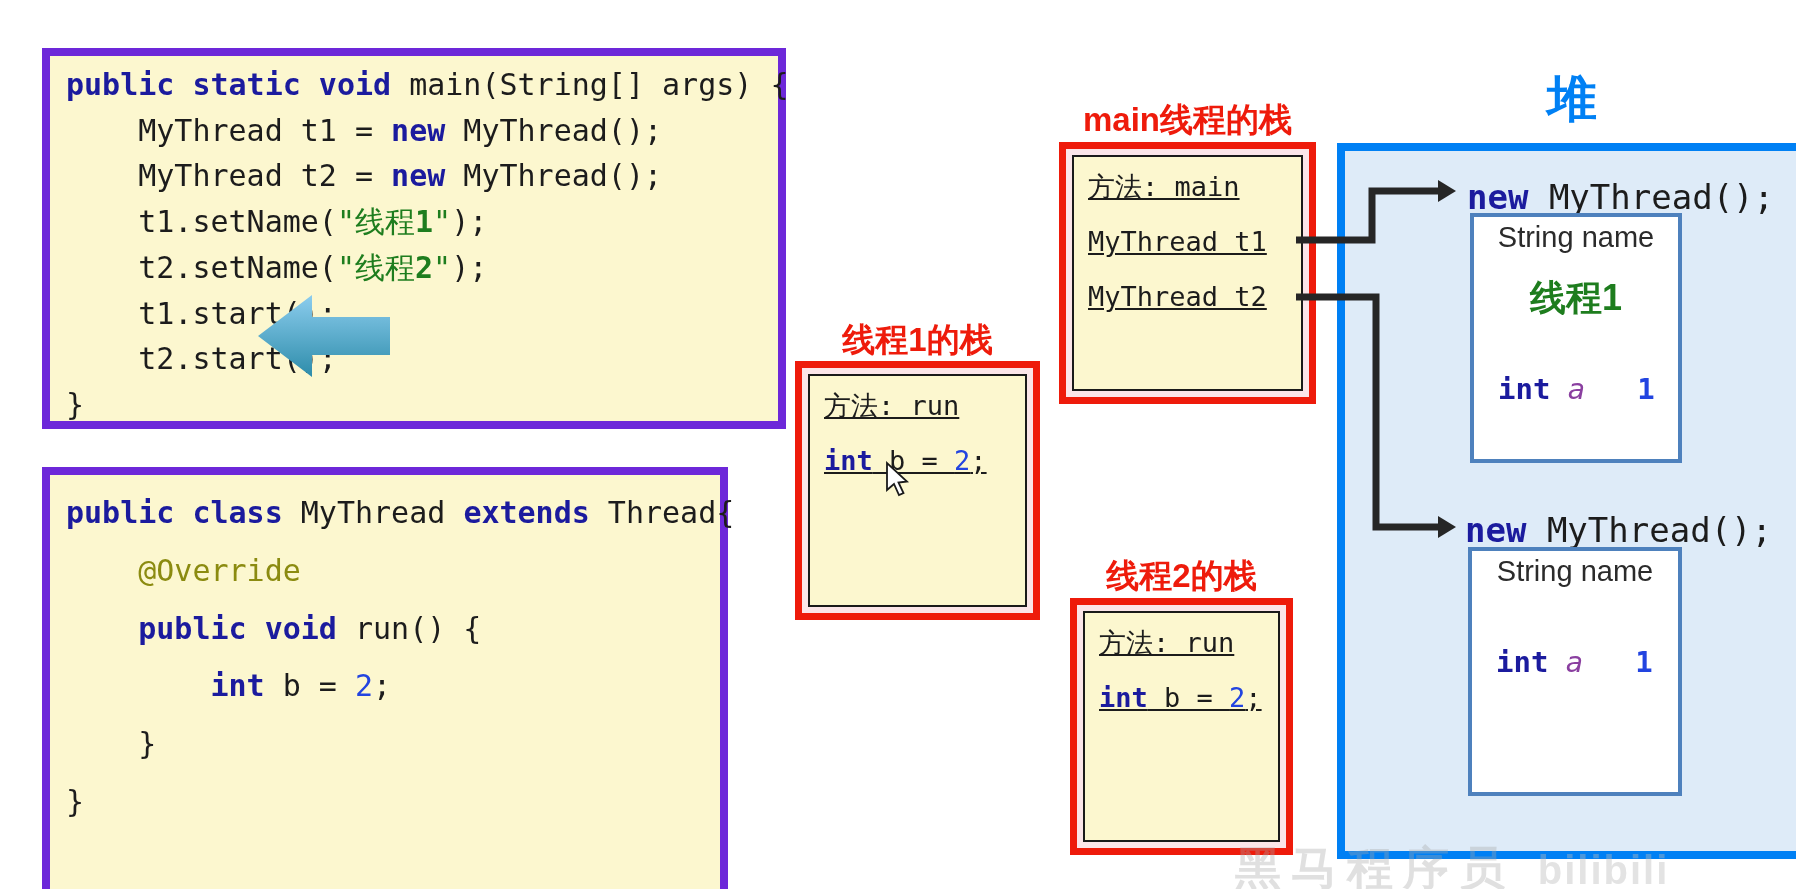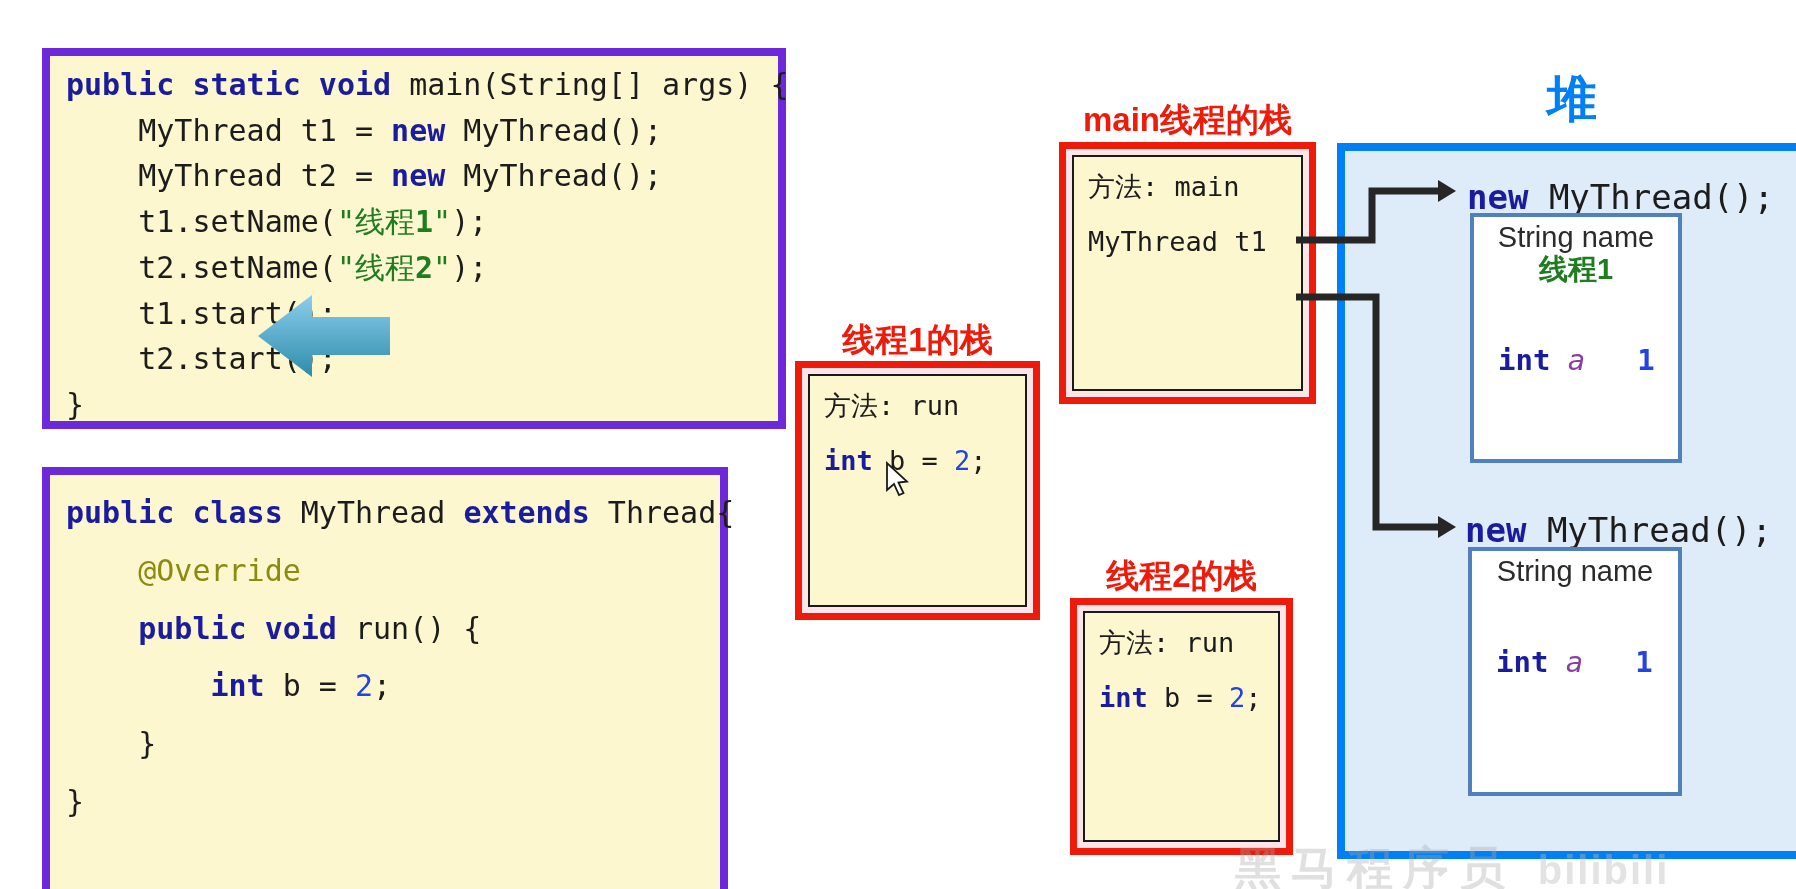--- a/index.html
+++ b/index.html
@@ -24,21 +24,21 @@
   
   #arrowIcon{position:absolute;left:256px;top:293px;width:136px;height:86px;}
 
   
   .stack-title{position:absolute;color:#ee1b0b;font-weight:bold;font-size:33px;text-align:center;
                font-family:"Liberation Sans",sans-serif;}
   .stack-outer{position:absolute;border:7px solid #ee1b0b;background:#fbe5e9;box-sizing:border-box;padding:6px;}
   .stack-inner{width:100%;height:100%;box-sizing:border-box;border:2px solid #1a1a1a;background:#fcf7cf;
                padding:2px 0 0 14px;font-family:"DejaVu Sans Mono","Liberation Mono",monospace;
                font-size:27px;color:#1c1c1c;}
-  .stack-inner .code-line{line-height:55px;}
+  .stack-inner .code-line{line-height:55px;text-decoration:underline;}
   #stackMainTitle{left:1059px;top:98px;width:257px;}
   #stackMain{left:1059px;top:142px;width:257px;height:262px;}
   #stackT1Title{left:795px;top:318px;width:245px;}
   #stackT1{left:795px;top:361px;width:245px;height:259px;}
   #stackT2Title{left:1070px;top:554px;width:223px;}
   #stackT2{left:1070px;top:598px;width:223px;height:257px;}
 
   
   #heapTitle{position:absolute;left:1472px;top:66px;width:200px;text-align:center;
              color:#0080f4;font-weight:bold;font-size:50px;}
@@ -47,21 +47,21 @@
   .heap-new{position:absolute;font-family:"DejaVu Sans Mono","Liberation Mono",monospace;
             font-size:34px;color:#1c1c1c;white-space:pre;}
   #new1{left:1467px;top:177px;}
   #new2{left:1465px;top:510px;}
   .obj-box{position:absolute;background:#ffffff;border:4px solid #4e81bd;box-sizing:border-box;
            padding-top:4px;}
   #obj1{left:1470px;top:213px;width:212px;height:250px;}
   #obj2{left:1468px;top:547px;width:214px;height:249px;}
   .obj-string-label{text-align:center;font-size:29px;color:#2b2b2b;line-height:32px;
                     font-family:"Liberation Sans",sans-serif;}
-  .obj-name{text-align:center;font-size:29px;line-height:32px;margin-top:0;
+  .obj-name{text-align:center;font-size:36px;line-height:32px;margin-top:29px;
             color:#1e7d1e;font-weight:bold;font-family:"Liberation Sans",sans-serif;}
   .obj-field{margin-top:58px;padding-left:24px;font-size:29px;
              font-family:"DejaVu Sans Mono","Liberation Mono",monospace;display:flex;align-items:baseline;}
   .obj-field .value{color:#2244e0;font-weight:bold;margin-left:52px;}
 
   
   #overlay{position:absolute;left:0;top:0;width:1796px;height:889px;pointer-events:none;}
 
   
   #watermark{position:absolute;left:1235px;top:838px;width:560px;font-size:46px;font-weight:bold;
@@ -103,20 +103,21 @@
       <div class="code-line"><span class="pl">        </span><span class="kw">int</span><span class="pl"> b = </span><span class="num">2</span><span class="pl">;</span></div>
       <div class="code-line"><span class="pl">    }</span></div>
       <div class="code-line"><span class="pl">}</span></div>
     </div>
 
   <div id="stackMainTitle" class="stack-title">main线程的栈</div>
   <div id="stackMain" class="stack-outer">
     <div class="stack-inner">
         <div class="code-line"><span class="pl">方法: main</span></div>
         <div class="code-line"><span class="pl">MyThread t1</span></div>
+        <div class="code-line"><span class="pl">MyThread t2</span></div>
       </div>
   </div>
 
   <div id="stackT1Title" class="stack-title">线程1的栈</div>
   <div id="stackT1" class="stack-outer">
     <div class="stack-inner">
         <div class="code-line"><span class="pl">方法: run</span></div>
         <div class="code-line"><span class="kw">int</span><span class="pl"> b = </span><span class="num">2</span><span class="pl">;</span></div>
       </div>
   </div>

